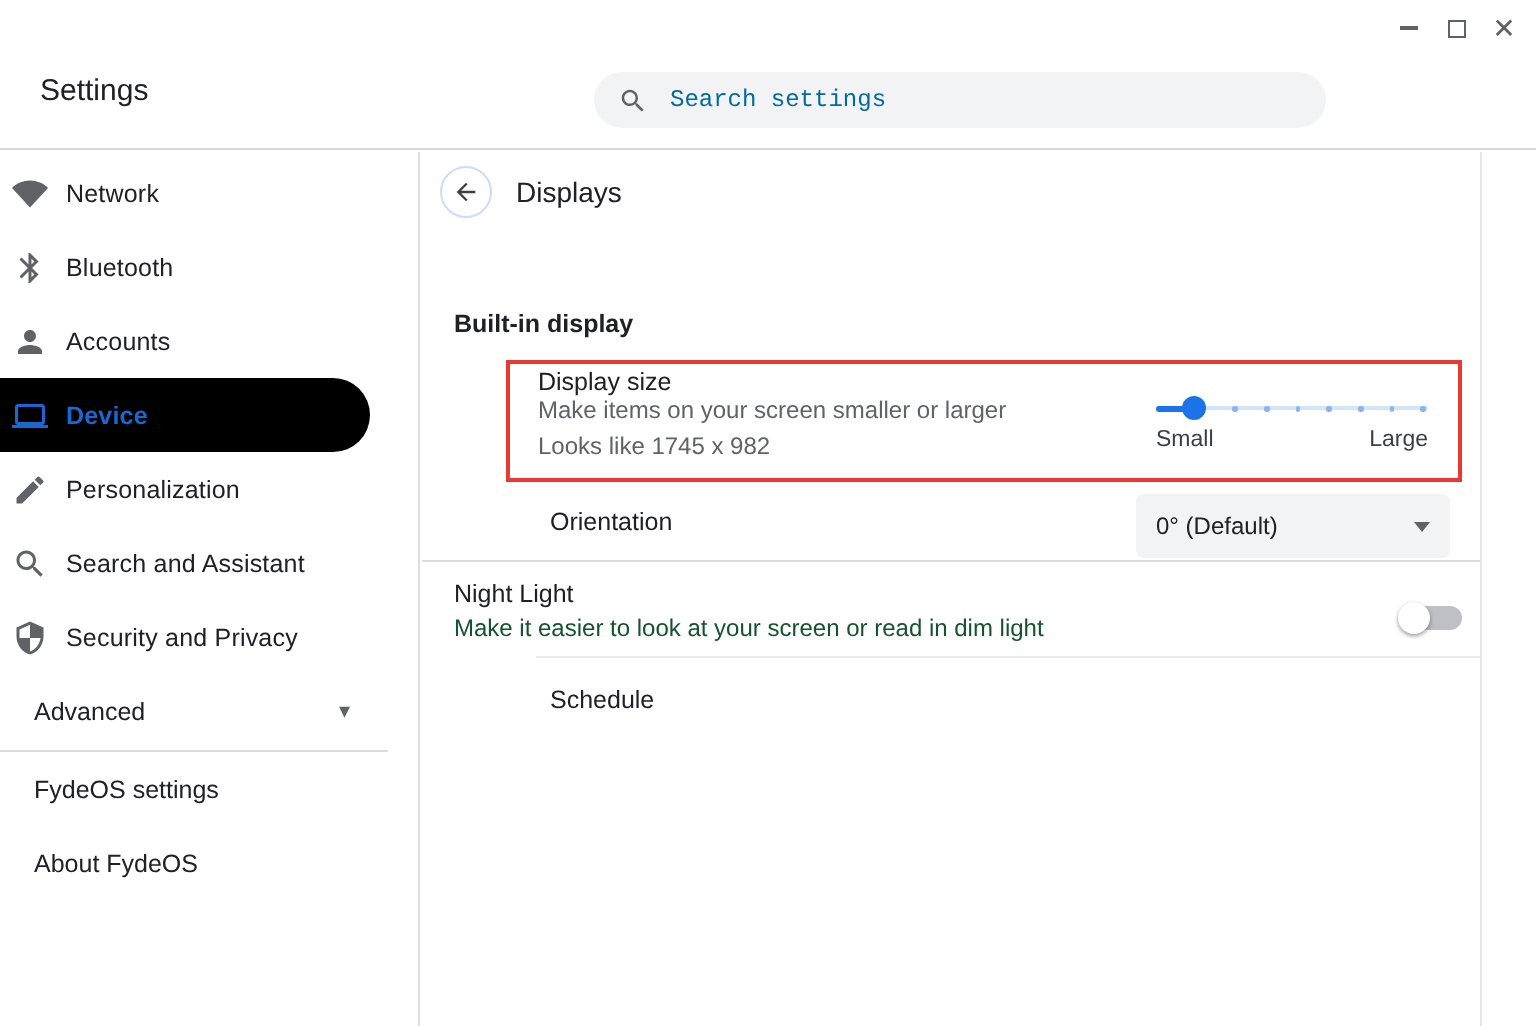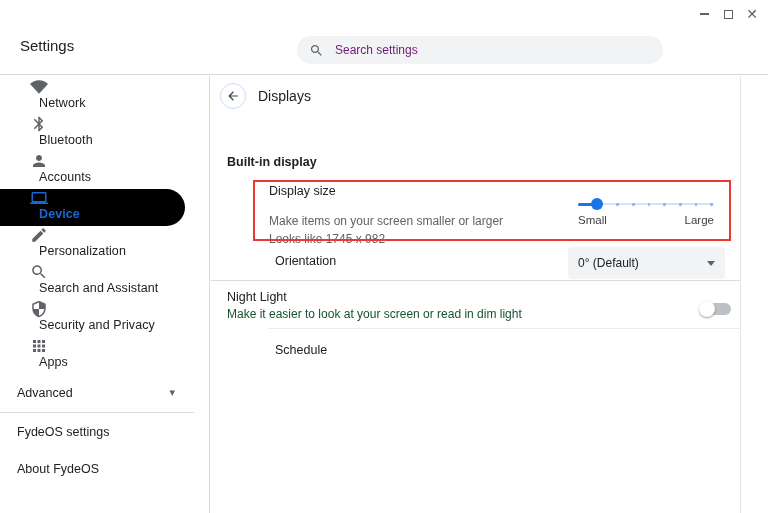--- a/index.html
+++ b/index.html
@@ -12,24 +12,24 @@
   
   .header { position:absolute; top:0; left:0; width:768px; height:75px; background:#fff; border-bottom:1px solid #d6d8db; }
   .win-controls { position:absolute; top:4px; right:4px; display:flex; align-items:center; }
   .win-btn { width:24px; height:20px; display:flex; align-items:center; justify-content:center; color:#5f6368; font-size:13px; cursor:default; }
   .win-btn .min-glyph { display:block; width:9px; height:1.5px; background:#5f6368; }
   .win-btn .max-glyph { display:block; width:9px; height:9px; border:1.5px solid #5f6368; }
   .win-btn .close-glyph { font-size:14px; line-height:1; }
   .app-title { position:absolute; left:20px; top:37px; font-size:15px; color:#202124; }
   .search-bar { position:absolute; left:297px; top:36px; width:366px; height:28px; background:#f1f3f4; border-radius:14px; display:flex; align-items:center; padding:0 12px; }
   .search-bar svg { width:15px; height:15px; fill:#5f6368; flex:none; }
-  .search-ph { margin-left:11px; font-size:12px; color:#701a75; }
+  .search-ph { margin-left:11px; font-size:12px; color:#0369a1;font-family:Liberation Mono, monospace; }
   
   .sidebar { position:absolute; top:76px; left:0; width:210px; height:437px; background:#fff; border-right:1px solid #dadce0; padding-top:2px; }
-  .side-item { height:37px; display:flex; padding-left:30px; margin-right:24px; cursor:pointer;flex-direction:column; }
+  .side-item { height:37px; display:flex; align-items:center; padding-left:6px; margin-right:24px; cursor:pointer; }
   .side-item svg { width:18px; height:18px; fill:#5f6368; flex:none; }
   .side-item .lbl { margin-left:9px; font-size:12.5px; color:#202124; letter-spacing:.1px; }
   .side-item.selected { background:#000000; border-radius:0 19px 19px 0; }
   .side-item.selected svg { fill:#1967d2; }
   .side-item.selected .lbl { color:#1967d2; font-weight:bold; }
   .advanced-row { height:37px; display:flex; align-items:center; justify-content:space-between; padding:0 34px 0 17px; cursor:pointer; }
   .advanced-row .lbl { font-size:12.5px; color:#202124; }
   .advanced-row .caret { color:#5f6368; font-size:11px; }
   .side-divider { height:1px; background:#dadce0; margin:1px 15px 0 0; }
   .side-link { height:37px; display:flex; align-items:center; padding-left:17px; font-size:12.5px; color:#202124; cursor:pointer; }
@@ -39,21 +39,21 @@
   .card-edge { position:absolute; top:0; left:529px; width:1px; height:437px; background:#e4e6e8; }
   .page-head { position:absolute; left:9px; top:7px; display:flex; align-items:center; }
   .back-btn { width:26px; height:26px; border-radius:50%; border:1.5px solid #c9ddfc; display:flex; align-items:center; justify-content:center; cursor:pointer; background:#fff; }
   .back-btn svg { width:14px; height:14px; fill:#3c4043; }
   .page-title { margin-left:12px; font-size:14px; color:#202124; }
   .section-title { position:absolute; left:16px; top:79px; font-size:12.5px; color:#202124; font-weight:bold; }
   
   .highlight-box { position:absolute; left:42px; top:104px; width:478px; height:61px; border:2px solid #ea3a30; pointer-events:none; z-index:5; }
   .ds-text { position:absolute; left:58px; top:108px; }
   .ds-title { font-size:12.5px; color:#202124; }
-  .ds-sub { font-size:12px; color:#5f6368; margin-top:16px; }
+  .ds-sub { font-size:12px; color:#5f6368; margin-top:0; }
   .ds-detail { font-size:12px; color:#5f6368; margin-top:4px; }
   
   .slider { position:absolute; left:367px; top:120px; width:136px; height:16px; cursor:pointer; }
   .slider .track { position:absolute; top:7px; left:0; width:100%; height:2px; background:#d2e3fc; border-radius:1px; }
   .slider .fill { position:absolute; top:6.5px; left:0; height:3px; background:#1a73e8; border-radius:2px; }
   .slider .thumb { position:absolute; top:2px; width:12px; height:12px; border-radius:50%; background:#1a73e8; margin-left:-6px; }
   .slider .tick { position:absolute; top:7px; width:2.5px; height:2.5px; border-radius:50%; background:#8ab4f8; margin-left:-1px; }
   .tick:nth-of-type(1){left:29%;} .tick:nth-of-type(2){left:40.5%;} .tick:nth-of-type(3){left:52%;}
   .tick:nth-of-type(4){left:63.5%;} .tick:nth-of-type(5){left:75%;} .tick:nth-of-type(6){left:86.5%;} .tick:nth-of-type(7){left:98%;}
   .slider-labels { position:absolute; left:367px; top:138px; width:136px; display:flex; justify-content:space-between; font-size:11.5px; color:#3c4043; }
@@ -131,26 +131,20 @@
         <path d="M15.5 14h-.79l-.28-.27C15.41 12.59 16 11.11 16 9.5 16 5.91 13.09 3 9.5 3S3 5.91 3 9.5 5.91 16 9.5 16c1.61 0 3.09-.59 4.23-1.57l.27.28v.79l5 4.99L20.49 19l-4.99-5zm-6 0C7.01 14 5 11.99 5 9.5S7.01 5 9.5 5 14 7.01 14 9.5 11.99 14 9.5 14z"></path>
       </svg>
     <span class="lbl">Search and Assistant</span>
   </div>
   <div class="side-item">
     <svg viewBox="0 0 24 24">
         <path d="M12 1 3 5v6c0 5.55 3.84 10.74 9 12 5.16-1.26 9-6.45 9-12V5l-9-4zm0 10.99h7c-.53 4.12-3.28 7.79-7 8.94V12H5V6.3l7-3.11v8.8z"></path>
       </svg>
     <span class="lbl">Security and Privacy</span>
   </div>
-  <div class="side-item">
-    <svg viewBox="0 0 24 24">
-        <path d="M4 8h4V4H4v4zm6 0h4V4h-4v4zm6-4v4h4V4h-4zM4 14h4v-4H4v4zm6 0h4v-4h-4v4zm6 0h4v-4h-4v4zM4 20h4v-4H4v4zm6 0h4v-4h-4v4zm6 0h4v-4h-4v4z"></path>
-      </svg>
-    <span class="lbl">Apps</span>
-  </div>
   <div class="advanced-row">
     <span class="lbl">Advanced</span>
     <span class="caret">▾</span>
   </div>
   <div class="side-divider"></div>
   <div class="side-link">FydeOS settings</div>
   <div class="side-link">About FydeOS</div>
 </div>
 
 <div class="content">

